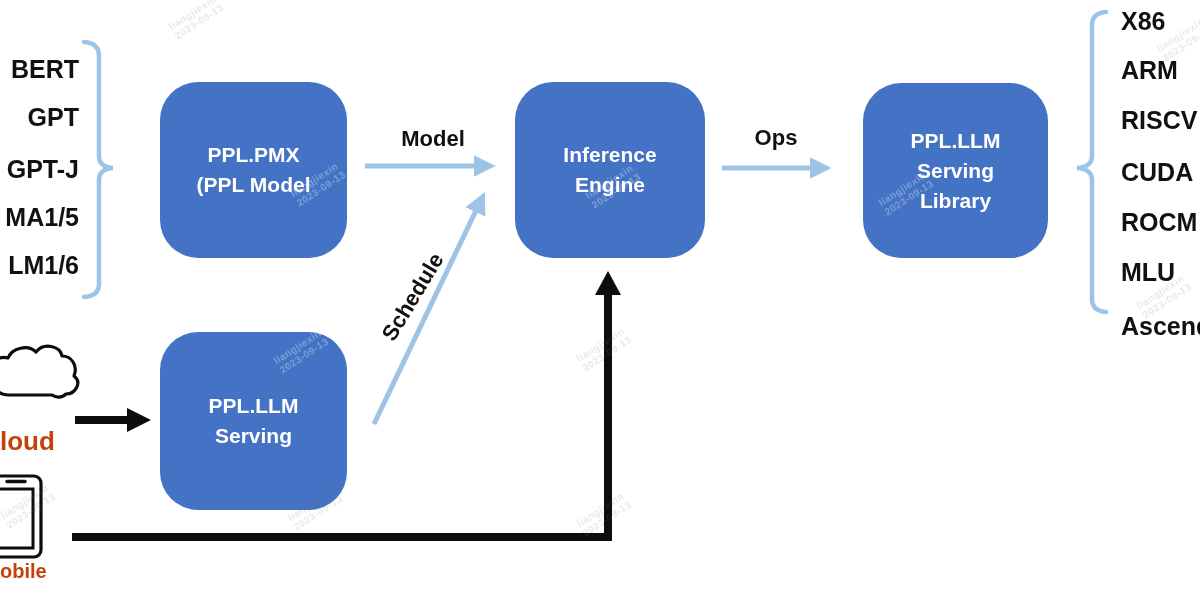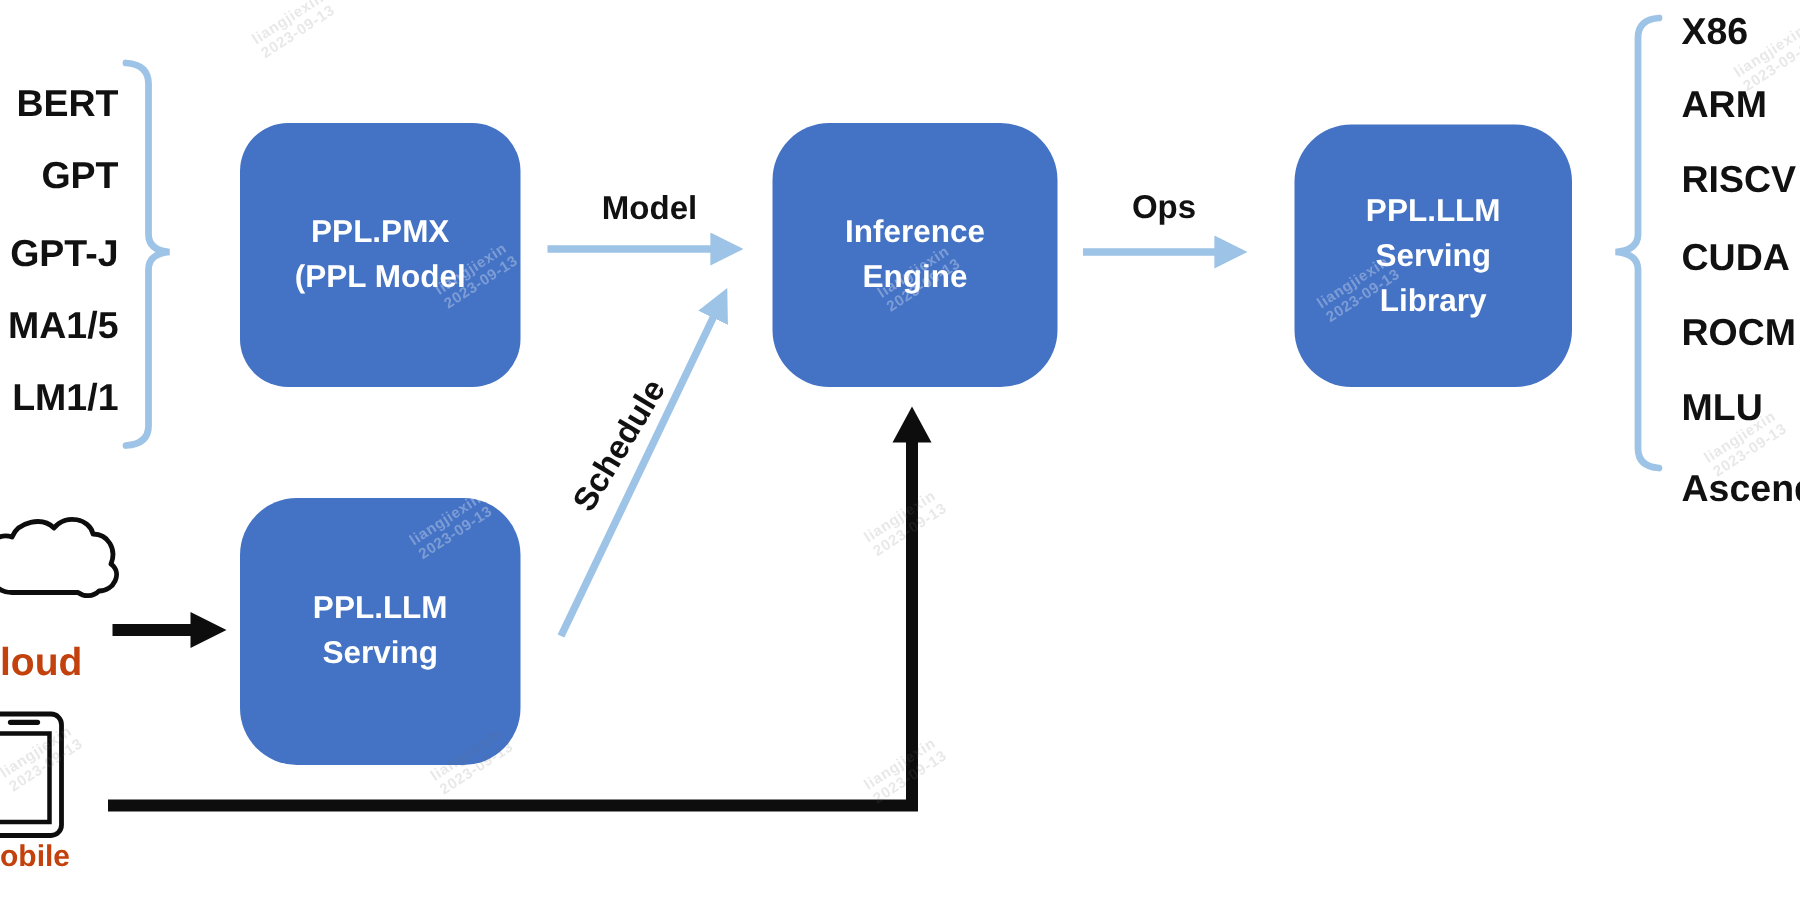--- a/index.html
+++ b/index.html
@@ -37,31 +37,31 @@
   .wm.dark{color:rgba(110,110,110,0.16);}
   .wm.light{color:rgba(255,255,255,0.30);}
 </style>
 </head>
 <body>
 
 <div class="side-item model-item" style="top:56px">BERT</div>
 <div class="side-item model-item" style="top:104px">GPT</div>
 <div class="side-item model-item" style="top:156px">GPT-J</div>
 <div class="side-item model-item" style="top:204px">MA1/5</div>
-<div class="side-item model-item" style="top:252px">LM1/1</div>
+<div class="side-item model-item" style="top:252px">LM1/6</div>
 
 <div class="side-item hw-item" style="top:8px">X86</div>
 <div class="side-item hw-item" style="top:57px">ARM</div>
 <div class="side-item hw-item" style="top:107px">RISCV</div>
 <div class="side-item hw-item" style="top:159px">CUDA</div>
 <div class="side-item hw-item" style="top:209px">ROCM</div>
 <div class="side-item hw-item" style="top:259px">MLU</div>
 <div class="side-item hw-item" style="top:313px">Ascend</div>
 
-<div class="box" style="left:160px;top:82px;width:187px;height:176px;border-radius:32px;">
+<div class="box" style="left:160px;top:82px;width:187px;height:176px;">
   <div>PPL.PMX</div>
   <div>(PPL Model</div>
 </div>
 
 <div class="box" style="left:515px;top:82px;width:190px;height:176px;">
   <div>Inference</div>
   <div>Engine</div>
 </div>
 
 <div class="box" style="left:863px;top:83px;width:185px;height:175px;">

